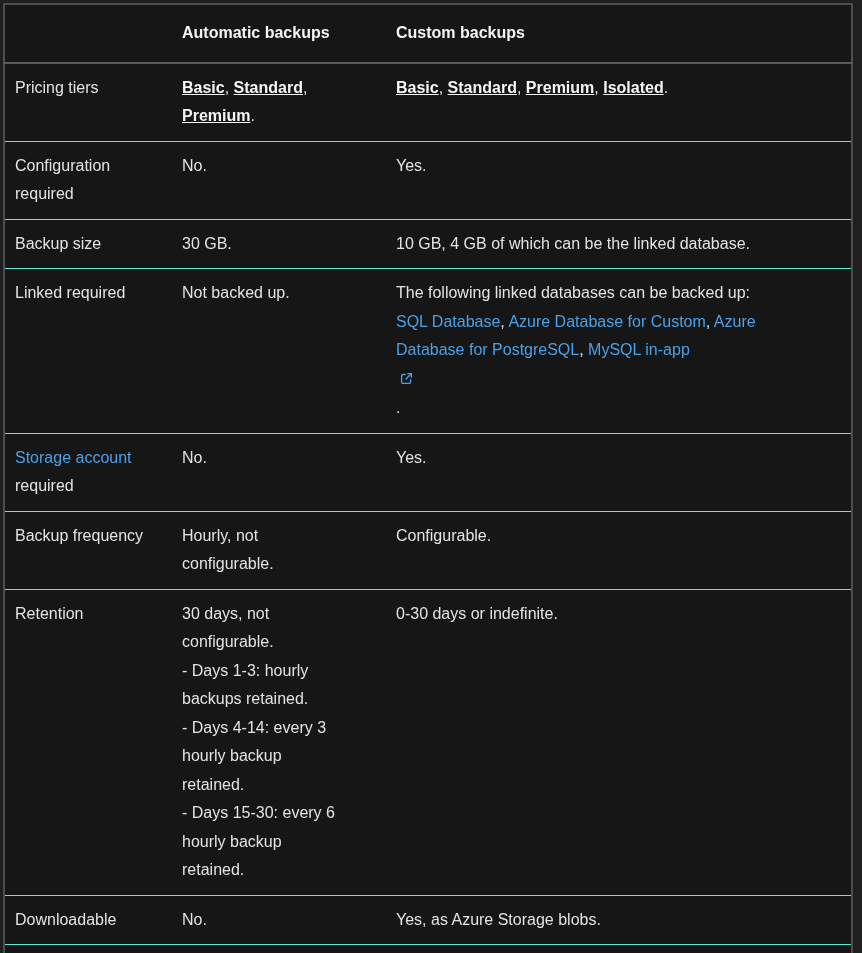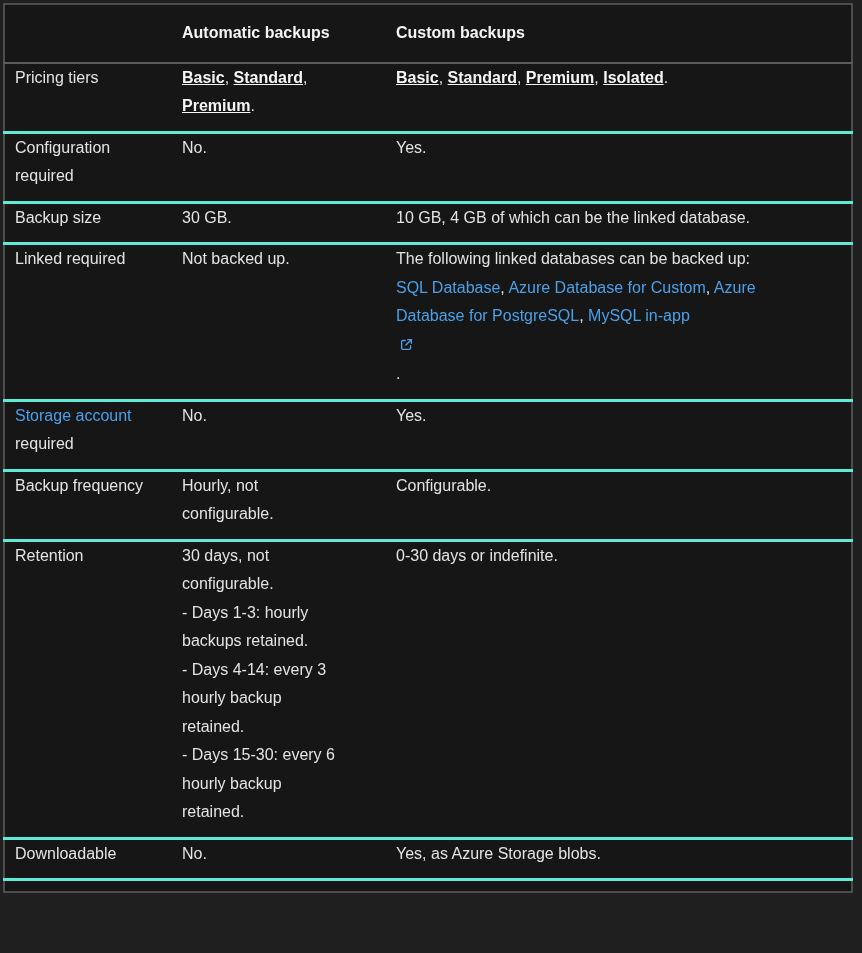--- a/index.html
+++ b/index.html
@@ -27,25 +27,25 @@
   th {
     text-align: left;
     font-weight: 700;
     color: #f5f5f5;
     padding: 14px 16px 14px 10px;
     border-bottom: 2px solid #5a5a5a;
     vertical-align: middle;
     white-space: pre-line;
   }
   td {
-    padding: 0 16px 10px 10px;
+    padding: 10px 16px 10px 10px;
     vertical-align: top;
     white-space: pre-line;
   }
-  tbody tr + tr td { border-top: 3px solid #5eead4; }
+  tbody tr + tr td { border-top: 1px solid #5eead4; }
   .bold { font-weight: 700; color: #f5f5f5; text-decoration: underline; }
   a.cell-link {
     color: var(--link, #4ba0e8);
     text-decoration: none;
     cursor: pointer;
   }
   .ext-icon {
     display: inline-block;
     color: var(--link, #4ba0e8);
     margin: 0 1px 0 4px;

